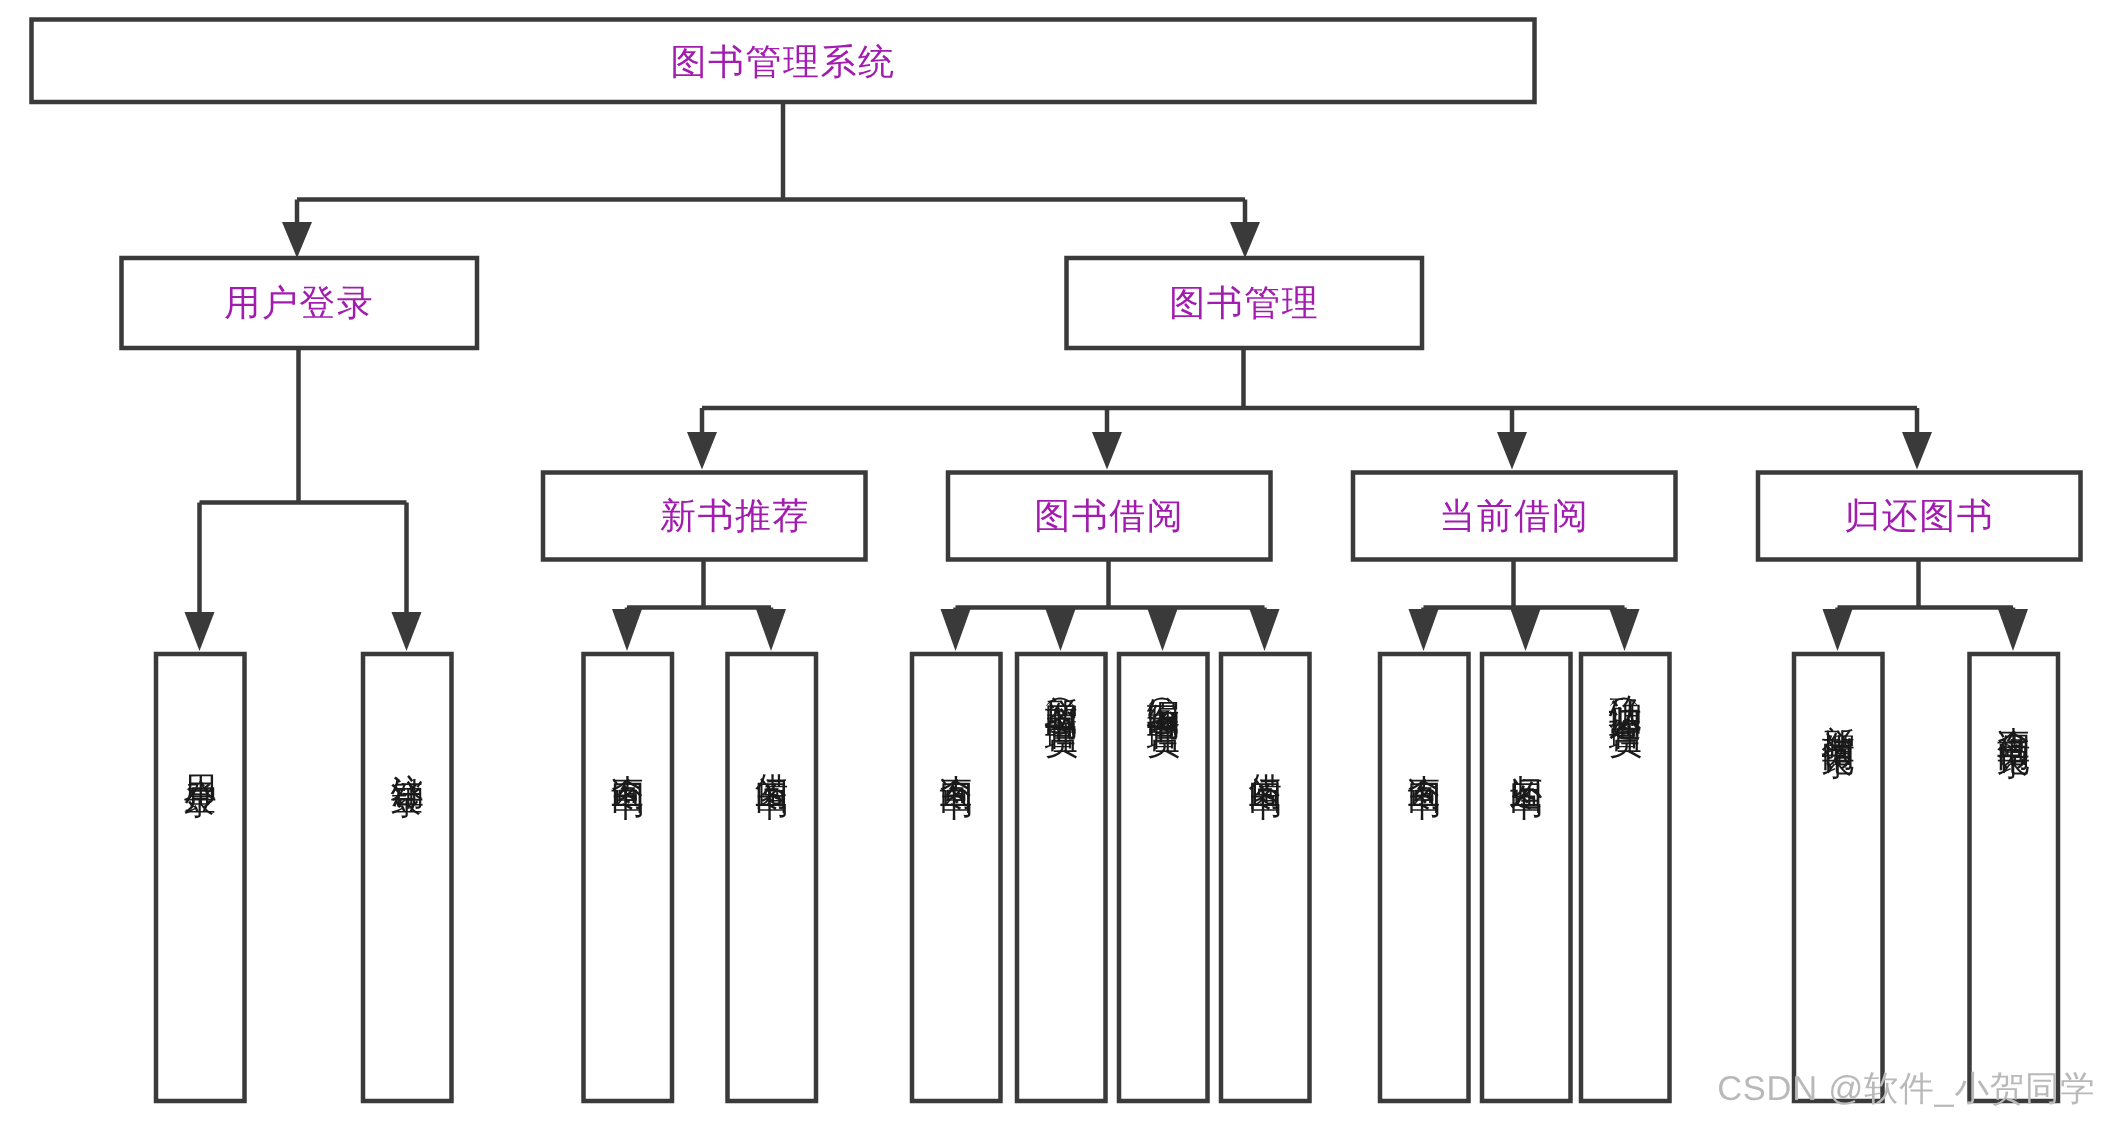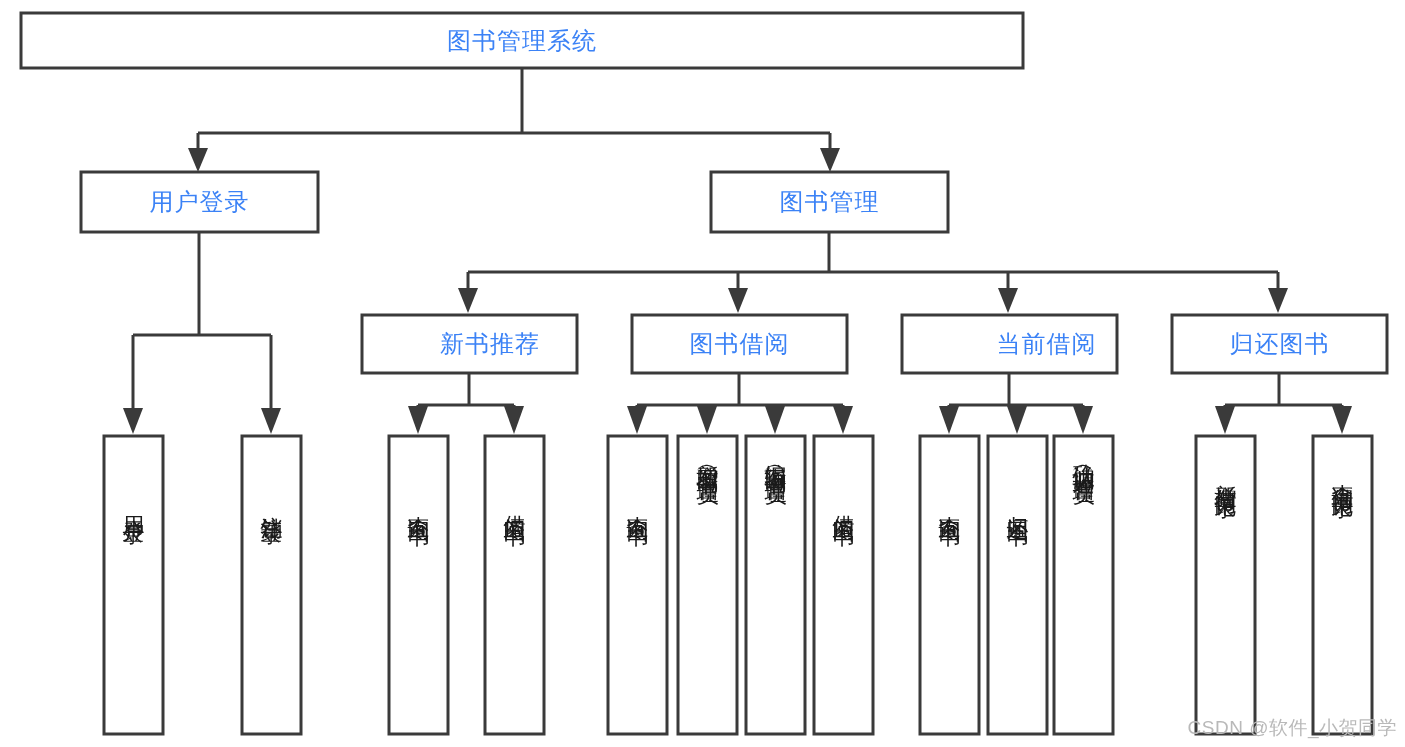--- a/index.html
+++ b/index.html
@@ -62,31 +62,31 @@
   .hlabel-wrap {
     position: absolute;
     display: flex;
     align-items: center;
     justify-content: center;
     pointer-events: none;
   }
   .hlabel-wrap span {
     font-family: Liberation Mono, monospace;
     font-size: 24px;
-    color: #3b82f6;
+    color: #a21caf;
     letter-spacing: 1px;
     white-space: nowrap;
     text-align: right;
   }
   #watermark {
     position: absolute;
     right: 8px;
     bottom: 6px;
     font-family: "Liberation Sans", "DejaVu Sans", sans-serif;
-    font-size: 19px;
+    font-size: 23px;
     color: #b9b9b9;
     letter-spacing: 0.5px;
     white-space: nowrap;
     user-select: none;
   }
 </style>
 </head>
 <body>
 
 <div id="diagram-root">
@@ -199,21 +199,21 @@
   <div class="hlabel-wrap" style="left:711px; top:172px; width:237px; height:60px;">
     <span>图书管理</span>
   </div>
 
   <div class="hlabel-wrap" style="left:362px; top:315px; width:256px; height:58px;">
     <span>新书推荐</span>
   </div>
   <div class="hlabel-wrap" style="left:632px; top:315px; width:215px; height:58px;">
     <span>图书借阅</span>
   </div>
-  <div class="hlabel-wrap" style="left:939px; top:315px; width:215px; height:58px;">
+  <div class="hlabel-wrap" style="left:902px; top:315px; width:215px; height:58px;">
     <span>当前借阅</span>
   </div>
   <div class="hlabel-wrap" style="left:1172px; top:315px; width:215px; height:58px;">
     <span>归还图书</span>
   </div>
 
   <div class="vlabel-wrap" style="left:104px; top:498px; width:59px; height:236px;">
     <span>用户登录</span>
   </div>
   <div class="vlabel-wrap" style="left:242px; top:498px; width:59px; height:236px;">

